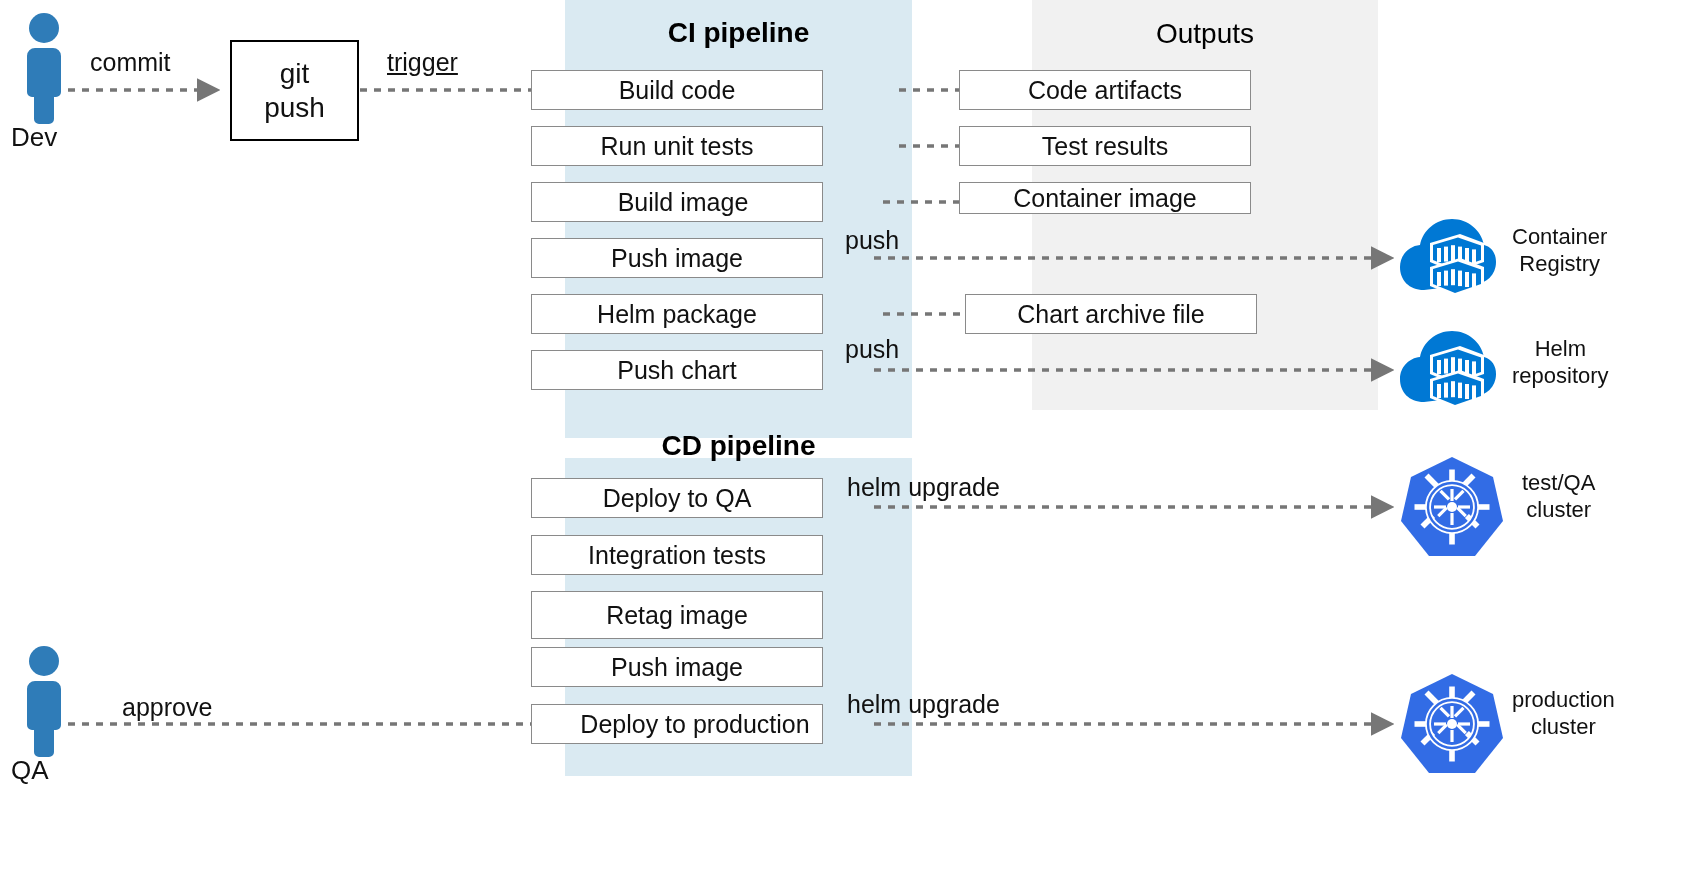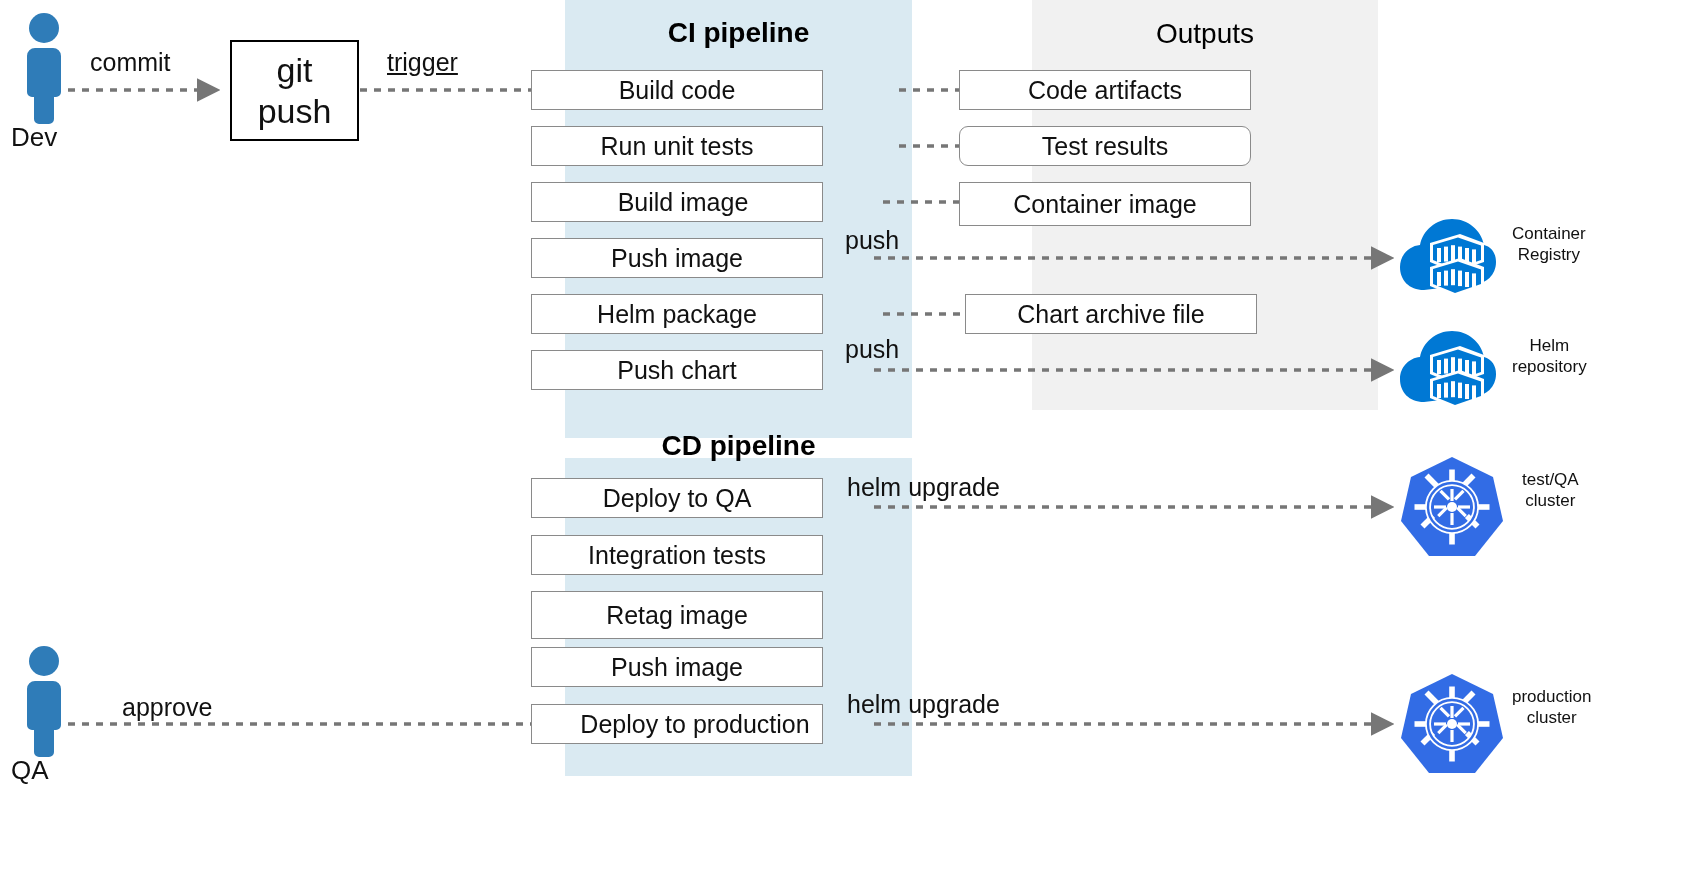--- a/index.html
+++ b/index.html
@@ -48,40 +48,40 @@
     line-height:1;
   }
   .gitbox{
     position:absolute;
     background:#ffffff;
     border:2.4px solid #000000;
     display:flex;
     flex-direction:column;
     align-items:center;
     justify-content:center;
-    font-size:34px;
+    font-size:28px;
     color:#111111;
     box-sizing:border-box;
     line-height:1.18;
   }
 
   
   .actor{position:absolute;}
   .actor-label{
     position:absolute;
     font-size:26px;
     color:#111111;
     white-space:nowrap;
     text-align:left;
   }
 
   
   .node-label{
     position:absolute;
-    font-size:17px;
+    font-size:22px;
     color:#111111;
     line-height:1.22;
     text-align:center;
     white-space:nowrap;
   }
 
   
   .arrow-svg{position:absolute;left:0;top:0;width:1708px;height:876px;overflow:visible;pointer-events:none;}
   .edge-label{
     position:absolute;
@@ -153,22 +153,22 @@
   <div class="stepbox" style="left:531px;top:294px;width:292px;height:40px;">Helm package</div>
   <div class="stepbox" style="left:531px;top:478px;width:292px;height:40px;">Deploy to QA</div>
 
   <div class="stepbox" style="left:531px;top:350px;width:292px;height:40px;">Push chart</div>
   <div class="stepbox" style="left:531px;top:535px;width:292px;height:40px;">Integration tests</div>
   <div class="stepbox" style="left:531px;top:591px;width:292px;height:48px;">Retag image</div>
   <div class="stepbox" style="left:531px;top:647px;width:292px;height:40px;">Push image</div>
   <div class="stepbox" style="left:531px;top:704px;width:292px;height:40px;padding-left:36px;">Deploy to production</div>
 
   <div class="stepbox" style="left:959px;top:70px;width:292px;height:40px;">Code artifacts</div>
-  <div class="stepbox" style="left:959px;top:126px;width:292px;height:40px;border-radius:9px;">Test results</div>
-  <div class="stepbox" style="left:959px;top:182px;width:292px;height:44px;">Container image</div>
+  <div class="stepbox" style="left:959px;top:126px;width:292px;height:40px;">Test results</div>
+  <div class="stepbox" style="left:959px;top:182px;width:292px;height:32px;">Container image</div>
   <div class="stepbox" style="left:965px;top:294px;width:292px;height:40px;">Chart archive file</div>
 
   <div class="actor" style="left:14px;top:12px;width:60px;height:112px;">
     <svg width="60" height="112" viewBox="0 0 60 112" xmlns="http://www.w3.org/2000/svg">
       <circle cx="30" cy="16" r="15" fill="#2f7cb8"></circle>
       <path d="M13 44 a8 8 0 0 1 8-8 h18 a8 8 0 0 1 8 8 v36 a5 5 0 0 1 -5 5 h-2 v22 a5 5 0 0 1 -5 5 h-10 a5 5 0 0 1 -5 -5 v-22 h-2 a5 5 0 0 1 -5 -5 z" fill="#2f7cb8"></path>
     </svg>
   </div>
   <div class="actor-label" style="left:11px;top:122px;">Dev</div>
 

